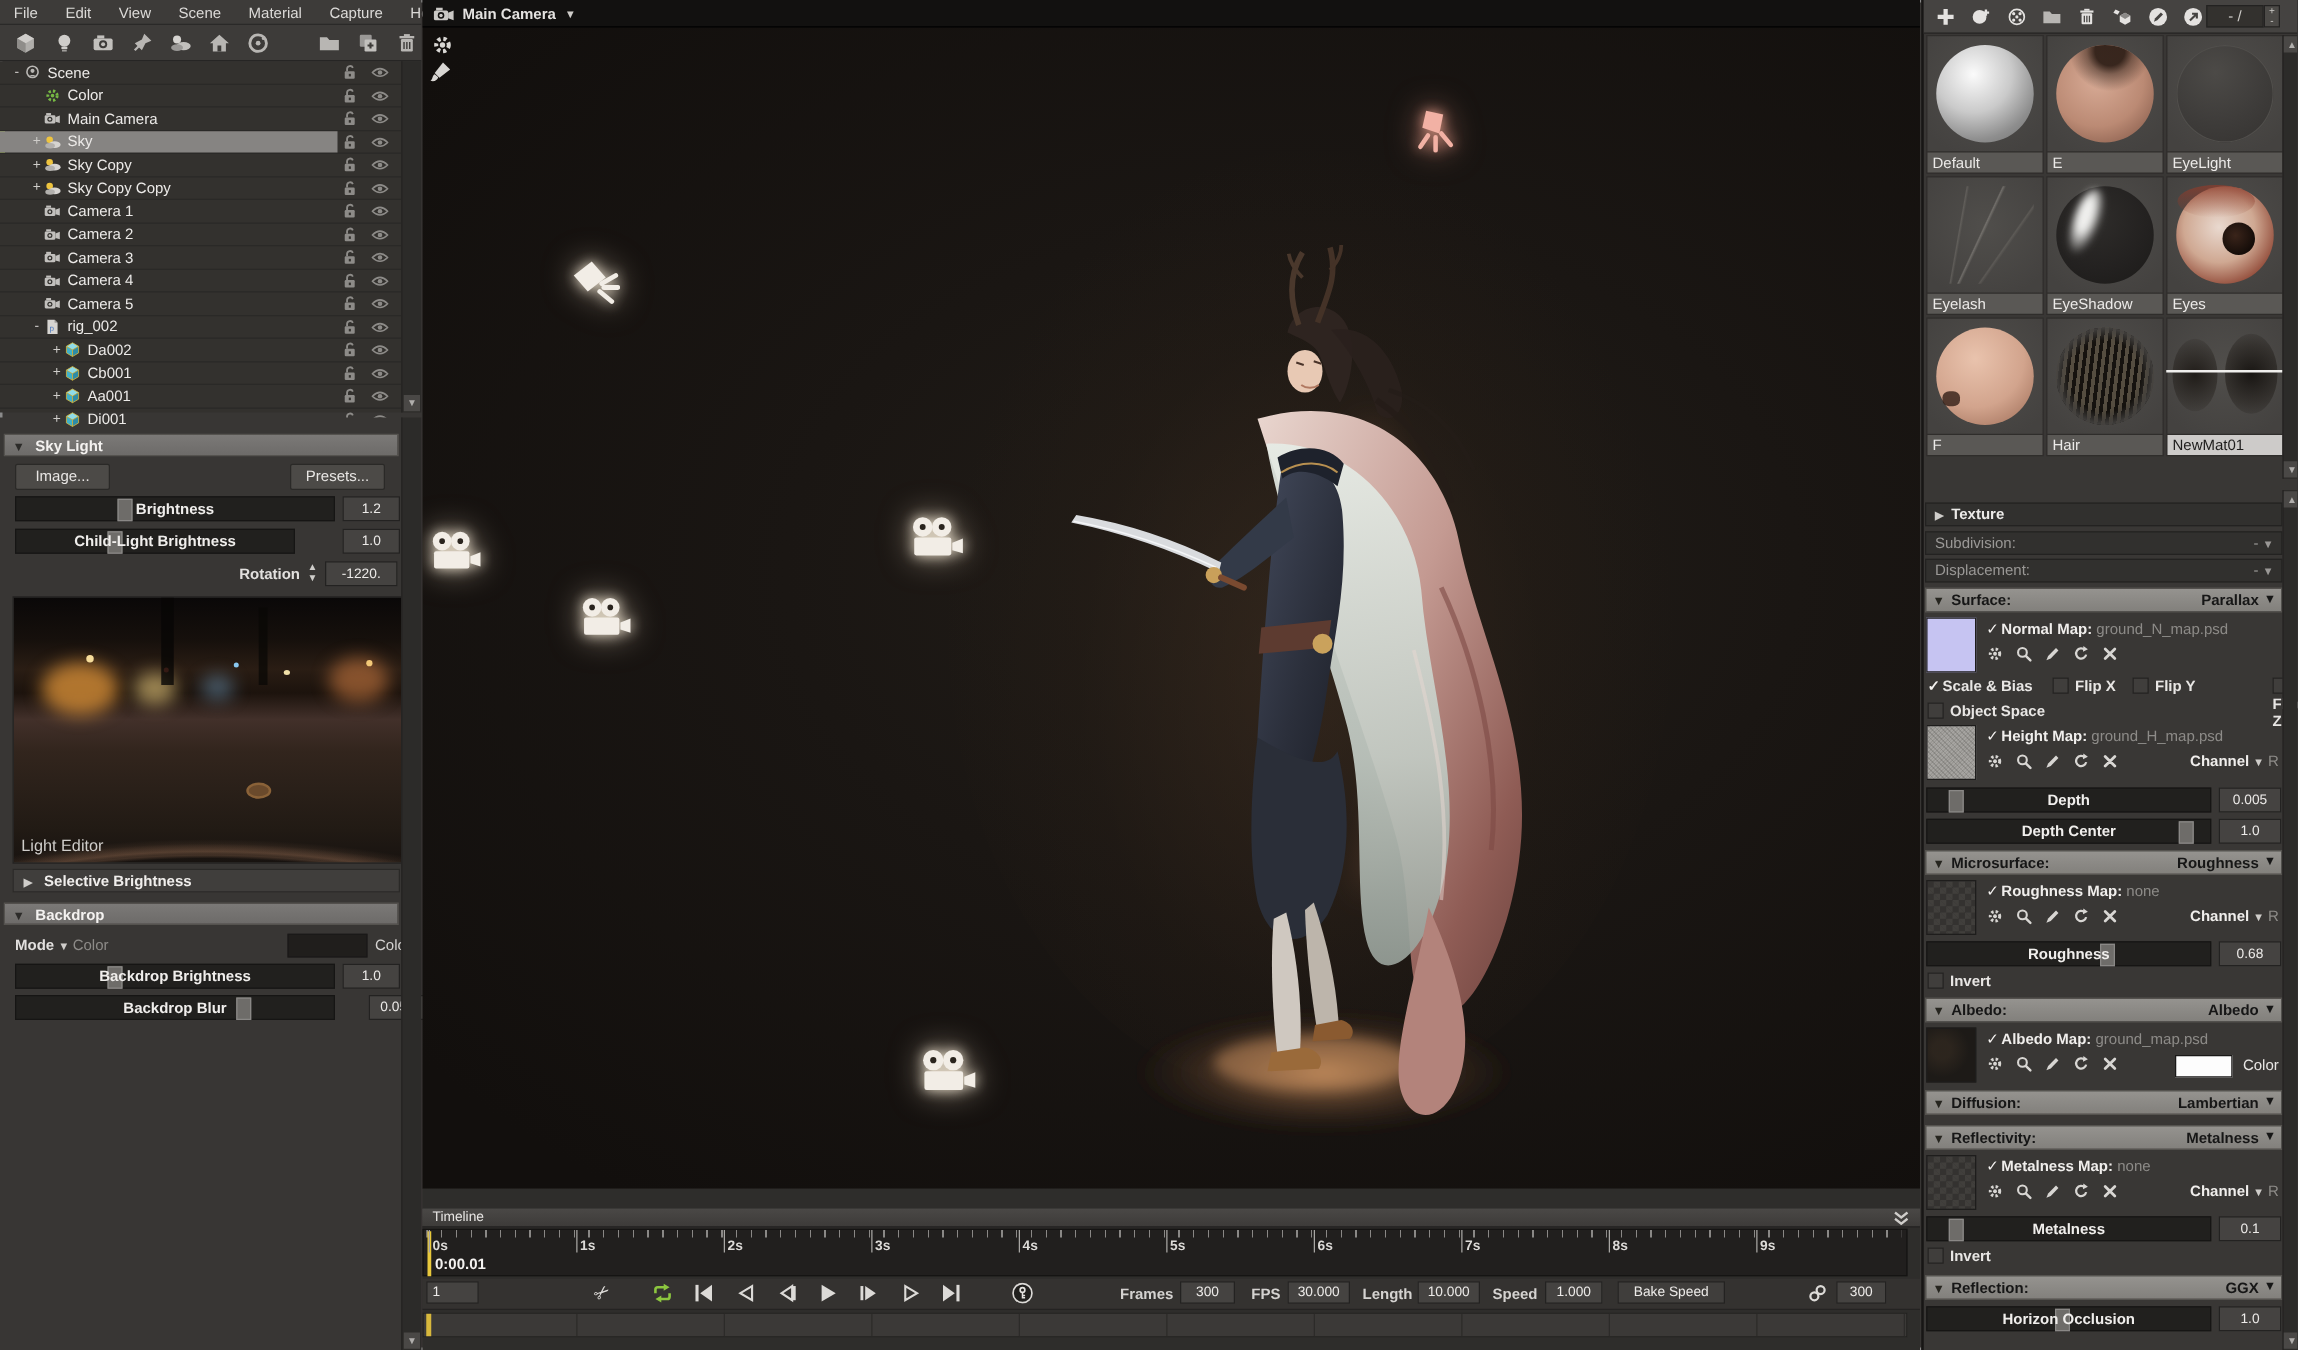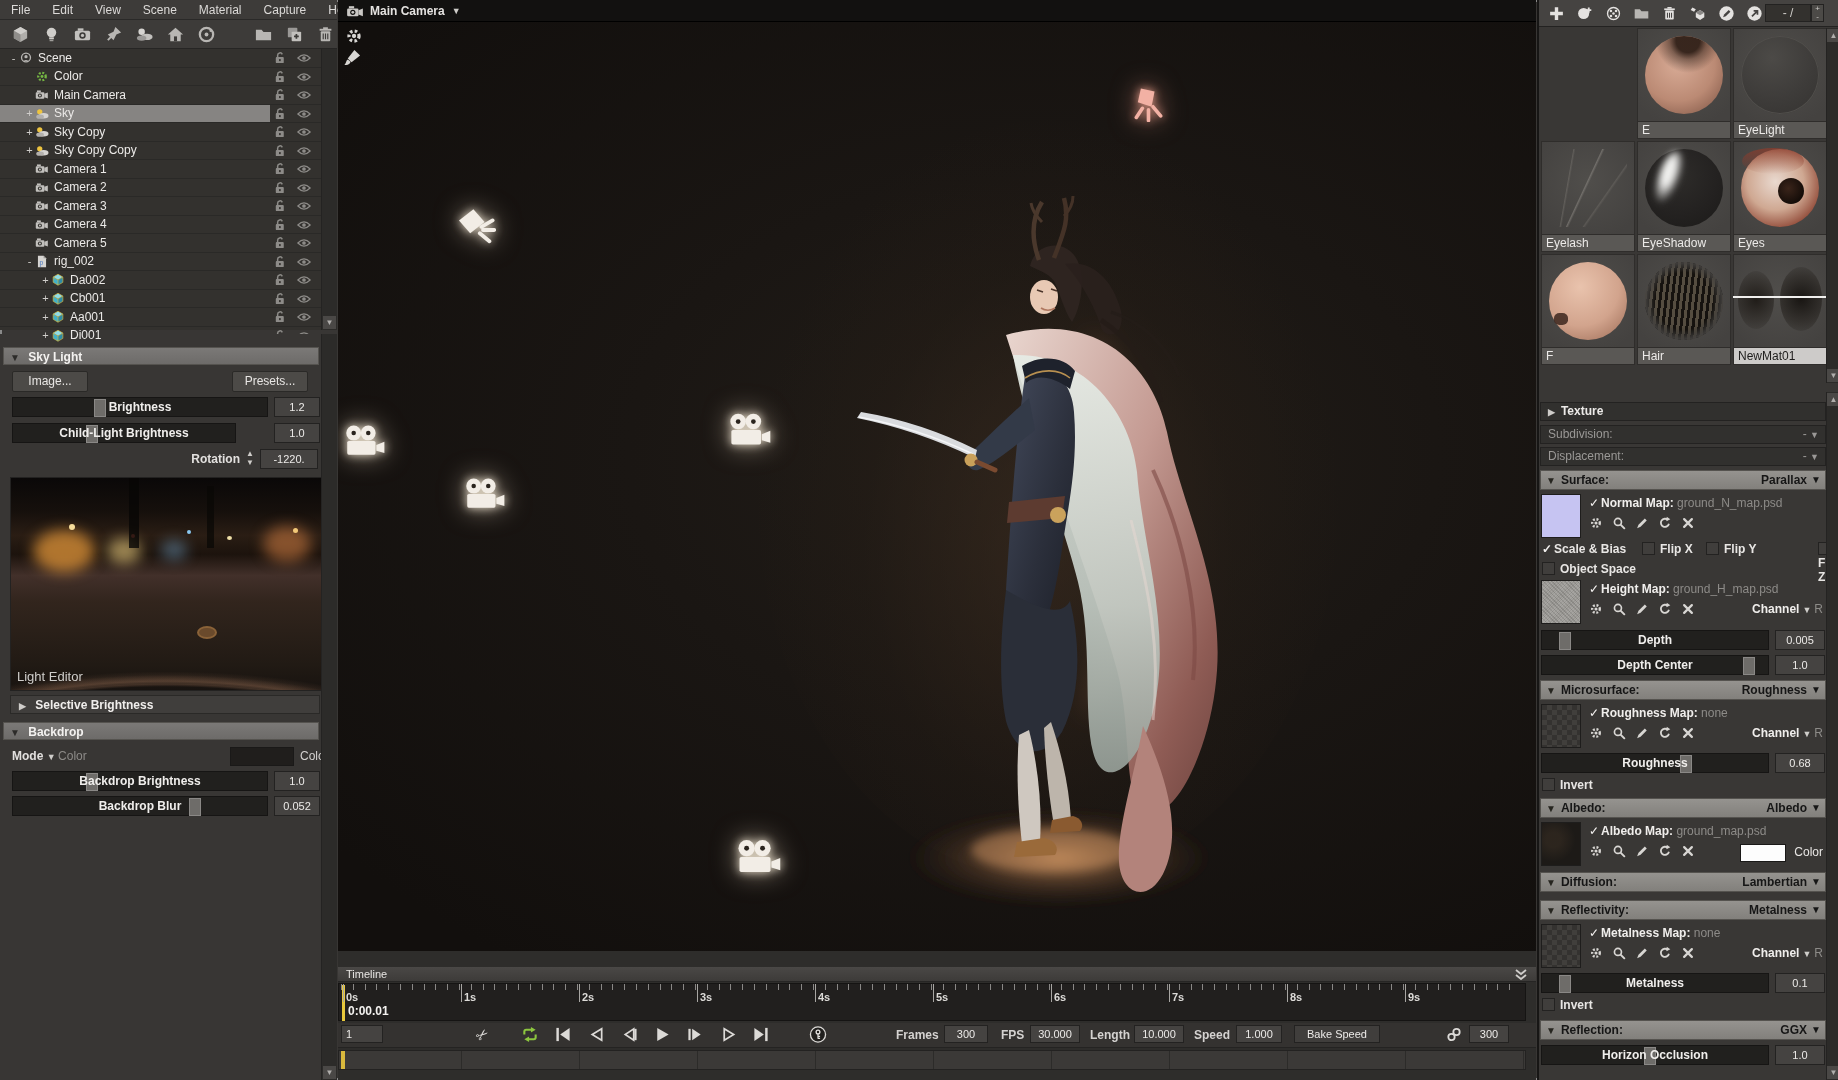--- a/index.html
+++ b/index.html
@@ -643,21 +643,21 @@
       <span class="swatch" style="position:absolute;left:218px;top:1px;width:62px;height:17px;background:#201e1c;"></span>
       <span class="abs" style="left:288px;top:3px;color:#d4d2d0;">Color</span>
     </div>
     <div class="slider-row" style="left:12px;top:437px;width:308px;">
         <div class="sl-track" style="width:256px">
     <div class="sl-handle" style="left:73px"></div>
     <div class="sl-label">Backdrop Brightness</div>
         </div>
   <div class="sl-val" style="right:0;width:46px">1.0</div>
       </div>
-    <div class="slider-row" style="left:12px;top:462px;width:308px;">
+    <div class="slider-row" style="left:12px;top:462px;width:308px;padding-left:21px;">
         <div class="sl-track" style="width:256px">
     <div class="sl-handle" style="left:176px"></div>
     <div class="sl-label">Backdrop Blur</div>
         </div>
   <div class="sl-val" style="right:0;width:46px">0.052</div>
       </div>
   </div>
   <div class="vscroll" style="left:321px;top:334px;width:15px;height:746px;">
     <div class="vs-arrow" style="bottom:1px;">▼</div>
   </div>
@@ -976,20 +976,26 @@
             <circle cx="10" cy="10" r="8.4" fill="currentColor"></circle>
             <path d="M7,13.5 L13,7.5 M9,7 H13.5 V11.5" stroke="#454341" stroke-width="2" fill="none"></path>
           </svg>
         </span>
         <span style="margin-left:auto;margin-right:14px;display:flex;align-items:center;">
     <span style="background:#33312e;border:1px solid #232221;width:44px;height:16px;line-height:16px;text-align:center;color:#cfcdca;">- /</span>
     <span style="background:#4c4a47;border:1px solid #232221;width:11px;height:16px;font-size:8px;line-height:8px;text-align:center;color:#cfcdca;">+<br>-</span>
         </span>
       </div>
     <div class="grid" id="grid">
+        <div class="cell" style="left:2px;top:0px;">
+   <div class="cell-img">
+            <div class="sphere" style="background:radial-gradient(circle at 38% 30%,#fbfbfb,#cacaca 42%,#8e8e8e 72%,#6c6c6c);"></div>
+          </div>
+   <div class="cell-lab">Default</div>
+ </div>
         <div class="cell" style="left:98px;top:0px;">
    <div class="cell-img">
             <div class="sphere" style="background:radial-gradient(circle at 42% 36%,#d8ab96,#bb8a74 55%,#8a5f4e 88%);"></div>
             <div class="sphere" style="background:radial-gradient(circle at 55% 6%,rgba(48,32,24,.95) 0 14%,rgba(48,32,24,.5) 22%,transparent 38%);"></div>
           </div>
    <div class="cell-lab">E</div>
  </div>
         <div class="cell" style="left:194px;top:0px;">
    <div class="cell-img">
             <div class="sphere" style="background:radial-gradient(circle at 40% 28%,#4c4a47,#3e3c3a 55%,#343230);box-shadow:inset 0 0 0 1px #504e4b;"></div>

